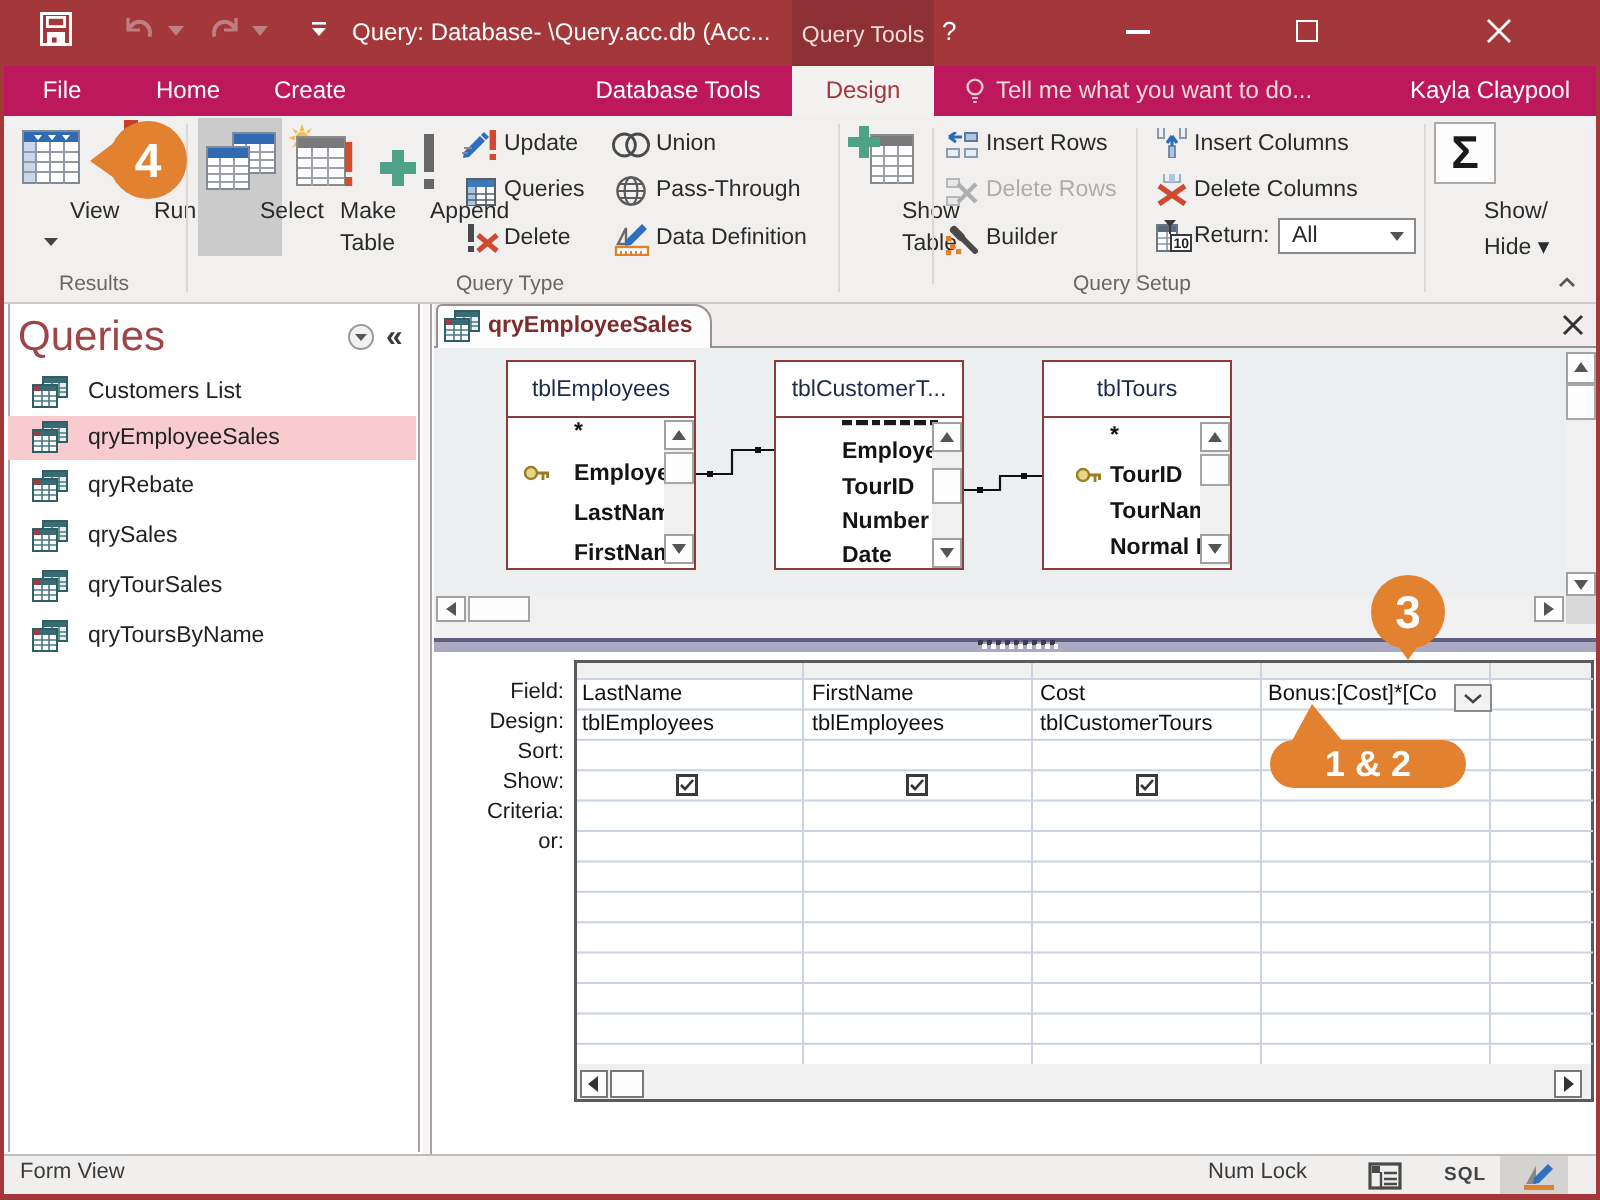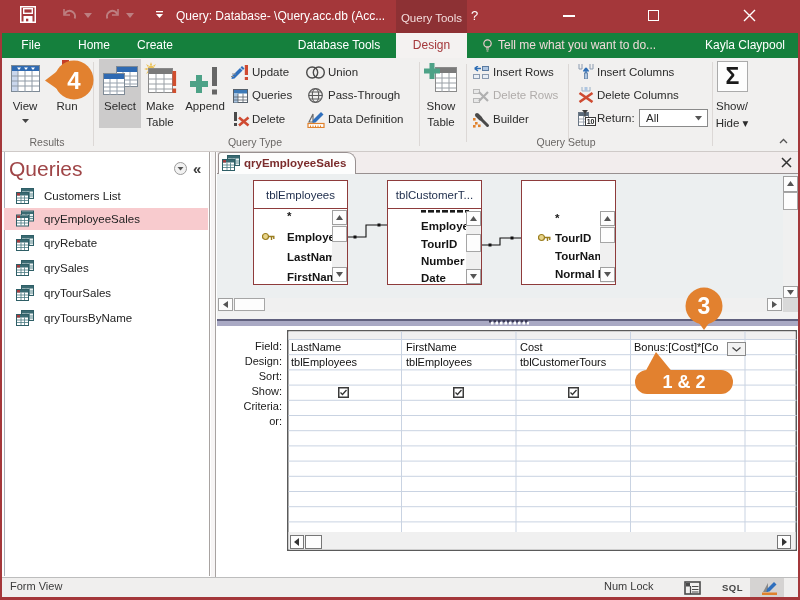--- a/index.html
+++ b/index.html
@@ -2,28 +2,28 @@
 <html><head>
 <meta charset="utf-8">
 <style>
 * { margin:0; padding:0; box-sizing:border-box; }
 html,body { width:800px; height:600px; overflow:hidden; }
 body { font-family:"Liberation Sans", sans-serif; }
 #app { position:relative; width:800px; height:600px; background:#fff; }
 .abs { position:absolute; }
 
 #titlebar { left:0; top:0; width:800px; height:33px; background:#a4373a; }
-#tabrow { left:0; top:33px; width:800px; height:25px; background:#15803d; }
+#tabrow { left:0; top:33px; width:800px; height:25px; background:#be185d; }
 .ttxt { position:absolute; color:#fff; font-size:12px; white-space:nowrap; }
 .tab { position:absolute; top:0; height:25px; line-height:25px; color:#fff; font-size:12px; text-align:center; }
 
 #ribbon { left:0; top:58px; width:800px; height:94px; background:#f1f0ef; border-bottom:1px solid #cfcac8; }
 .grplabel { position:absolute; top:136px; font-size:10.5px; color:#6a6765; text-align:center; white-space:nowrap; }
 .vsep { position:absolute; top:62px; height:84px; width:1px; background:#dcd8d6; }
-.biglabel { position:absolute; font-size:11.5px; color:#2b2b2b; text-align:center; white-space:nowrap; }
+.biglabel { position:absolute; font-size:11.5px; color:#2b2b2b; text-align:left; white-space:nowrap;margin-left:32px; }
 .smalltxt { position:absolute; font-size:11.5px; color:#2b2b2b; white-space:nowrap; }
 
 #navpane { left:0; top:152px; width:210px; height:424px; background:#fff; border-right:1px solid #a8a3a1; }
 #navgap { left:211px; top:152px; width:5px; height:425px; background:#f7f5f5; border-right:1px solid #a8a3a1; }
 .navitem { position:absolute; left:44px; font-size:11.5px; color:#222; white-space:nowrap; }
 
 #docarea { left:217px; top:152px; width:581px; height:425px; background:#eceff0; }
 #doctab { position:absolute; left:1px; top:0px; width:138px; height:22px; background:#fdfdfd; border:1px solid #989090; border-bottom:none; border-radius:3px 9px 0 0; }
 .tbox { position:absolute; background:#fff; border:1px solid #8e3b3b; }
 .tbox .title { position:absolute; left:0; top:0; width:100%; height:28px; line-height:28px; text-align:center; color:#1c2b4a; font-size:11.5px; border-bottom:1px solid #8e3b3b; }
@@ -340,20 +340,21 @@
           <rect x="36" y="0" width="6" height="2.6"></rect>
           <rect x="44" y="0" width="4" height="2.6"></rect>
       </g>
     </svg>
     <div class="fld" style="left:33px;top:39px;width:46px;overflow:hidden;">EmployeeID</div>
     <div class="fld" style="left:33px;top:57px;width:46px;overflow:hidden;">TourID</div>
     <div class="fld" style="left:33px;top:74px;width:46px;overflow:hidden;">Number</div>
     <div class="fld" style="left:33px;top:91px;width:46px;overflow:hidden;">Date</div>
   </div>
   <div class="tbox" style="left:521px;top:180px;width:95px;height:105px;">
+    <div class="title">tblTours</div>
     <div class="fld" style="left:33px;top:31px;">*</div>
     <div class="fld" style="left:33px;top:51px;width:46px;overflow:hidden;">TourID</div>
     <div class="fld" style="left:33px;top:69px;width:46px;overflow:hidden;">TourName</div>
     <div class="fld" style="left:33px;top:87px;width:46px;overflow:hidden;">Normal Pr</div>
   </div>
 
   <svg class="abs" style="left:262px;top:231px;" width="13" height="11" viewBox="0 0 13 11">
     <circle cx="3.5" cy="5.5" r="3" fill="#e8d48a" stroke="#9a7d1e" stroke-width="1.2"></circle>
     <path d="M6.5 5.5 L12.5 5.5 M9.5 5.5 L9.5 9 M11.8 5.5 L11.8 8" stroke="#9a7d1e" stroke-width="1.4"></path>
   </svg>

